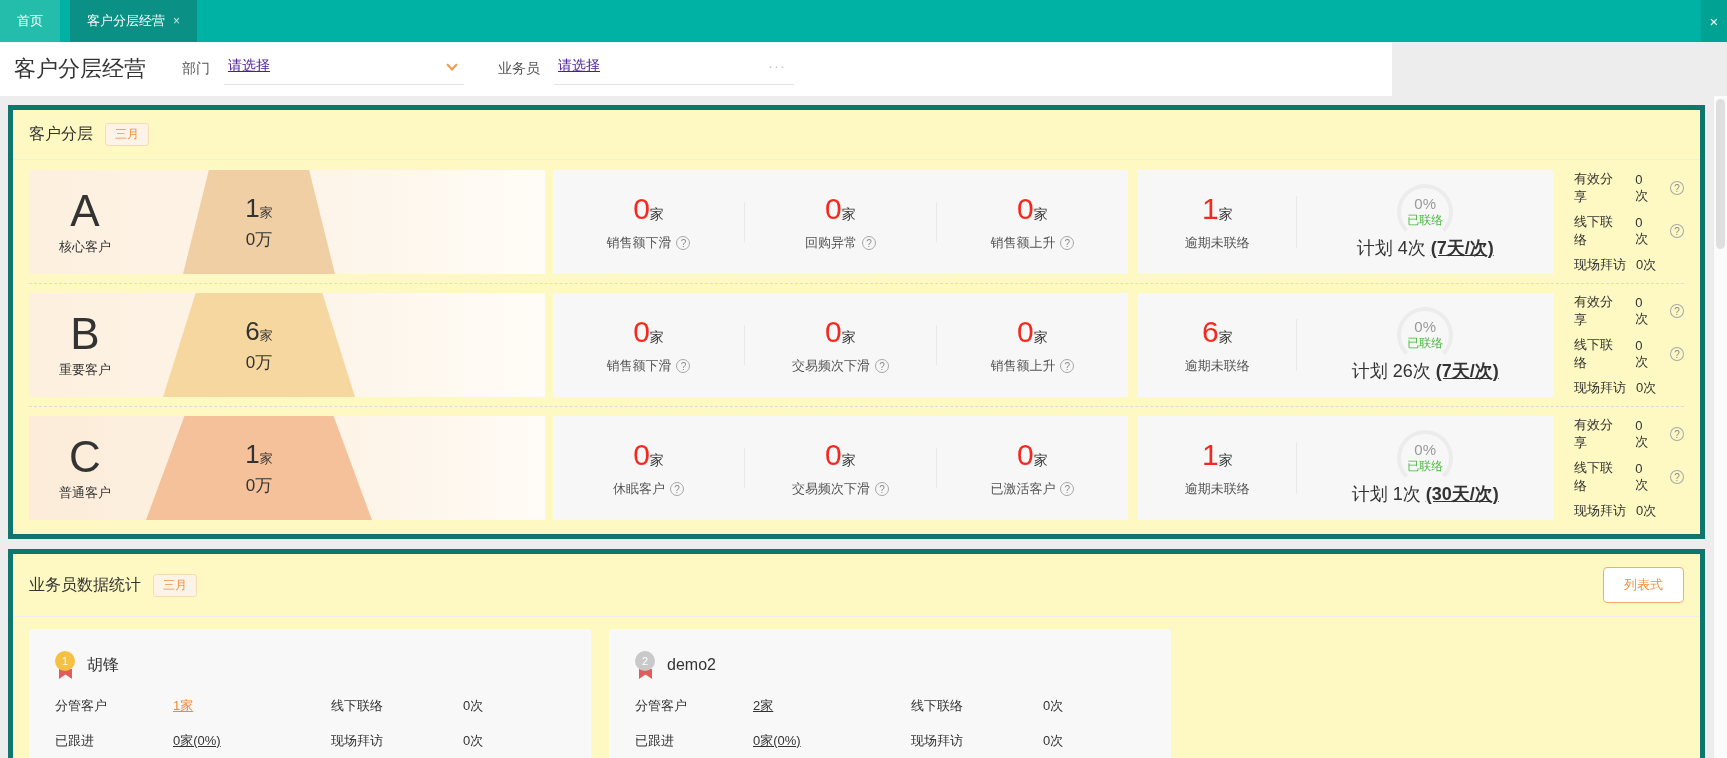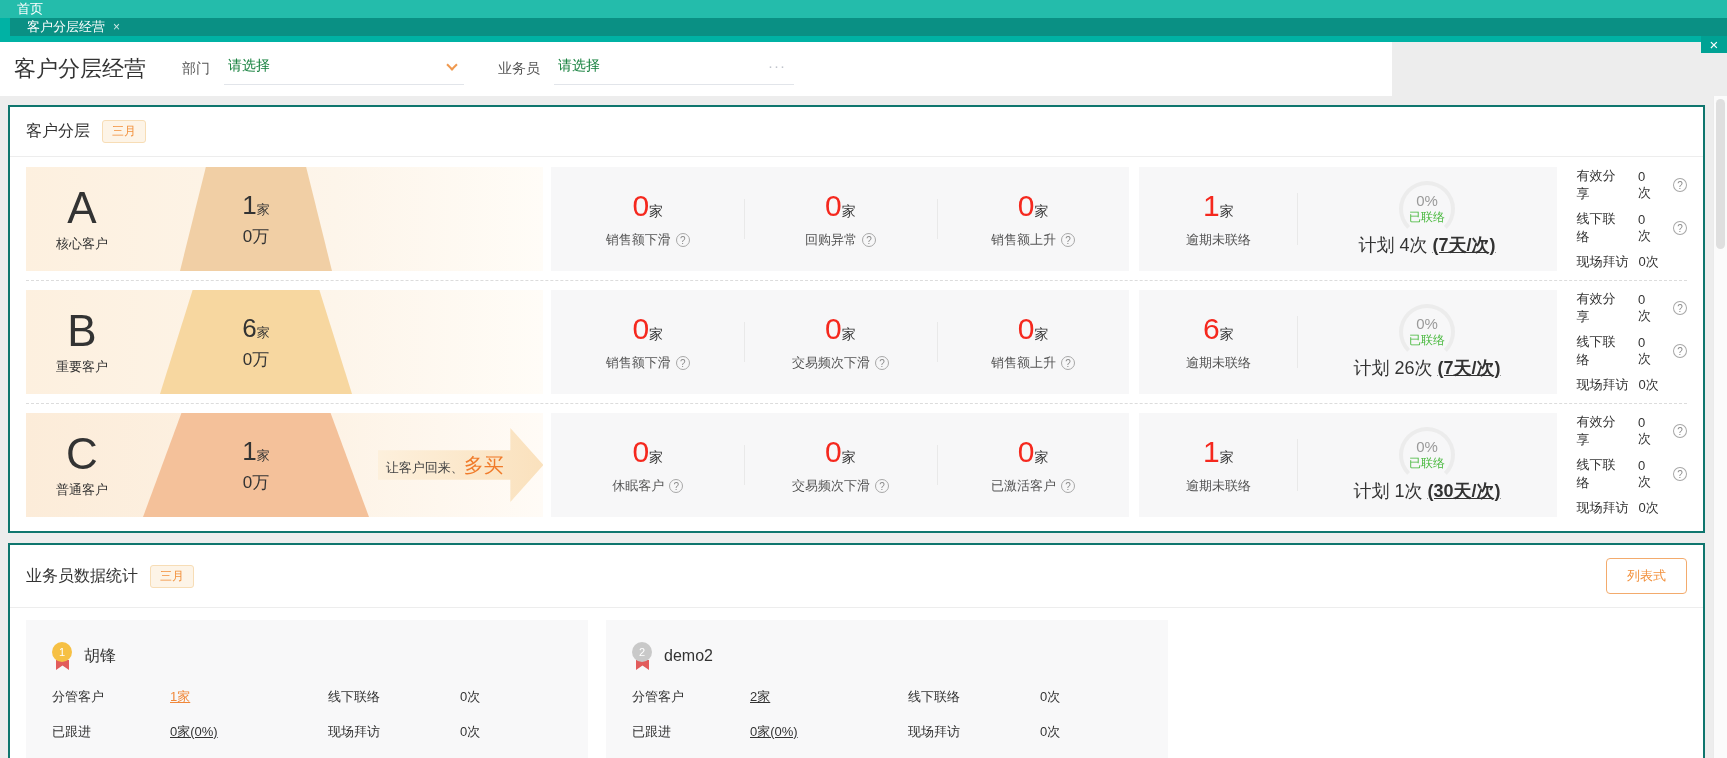--- a/index.html
+++ b/index.html
@@ -1,41 +1,41 @@
 <!DOCTYPE html>
 <html><head>
 <meta charset="utf-8">
 <style>
   * { box-sizing: border-box; margin: 0; padding: 0; }
   html,body { width:1727px; height:758px; overflow:hidden; background:#ededed;
     font-family:"Liberation Sans","DejaVu Sans",sans-serif; }
 
   
-  .tabbar { height:42px; background:#00b2a4; display:flex; align-items:stretch; font-size:13px; color:#fff;flex-direction:column; }
+  .tabbar { height:42px; background:#00b2a4; display:flex; align-items:stretch; font-size:13px; color:#fff; }
   .tab { display:flex; align-items:center; padding:0 17px; cursor:pointer; }
   .tab-home { background:#24bcab; }
   .tab-active { background:#0a9084; margin-left:10px; gap:8px; }
   .tab-close { font-size:12px; opacity:.8; }
   .bar-close { margin-left:auto; width:26px; background:#00a294; display:flex; align-items:center; justify-content:center; font-size:15px; cursor:pointer; }
 
   
   .filterwrap { height:54px; background:#ededed; display:flex; }
   .filterbar { width:1392px; background:#fff; display:flex; align-items:center; padding-left:14px; }
   .page-title { font-size:22px; color:#333; font-weight:400; margin-right:36px; }
   .f-label { font-size:14px; color:#555; margin-right:14px; }
   .f-select { width:240px; display:flex; align-items:center; justify-content:space-between;
     border-bottom:1px solid #e2e5ea; padding:4px 8px 9px 4px; margin-right:34px; cursor:pointer; }
-  .placeholder { color:#15803d; font-size:14px; }
+  .placeholder { color:#4c1d95; font-size:14px;text-decoration:underline; }
   .chevron { width:8px; height:8px; border-right:2px solid #f0994e; border-bottom:2px solid #f0994e;
     transform:rotate(45deg); margin-bottom:3px; }
   .dots { color:#c0c4cc; font-size:15px; letter-spacing:1px; line-height:8px; }
 
   
   .content { padding:9px 22px 0 8px; }
-  .panel { background:#ffffff; border:2px solid #0f766e; margin-bottom:10px; }
+  .panel { background:#fef9c3; border:5px solid #0f766e; margin-bottom:10px; }
   .panel-head { display:flex; align-items:center; padding:13px 16px; border-bottom:1px solid #ededed; }
   .panel-title { font-size:16px; color:#333; font-weight:400; }
   .badge { margin-left:12px; font-size:12px; color:#f2913d; background:#fdf4e7; border:1px solid #f7ddb6;
     border-radius:3px; padding:2px 9px; }
   .list-btn { margin-left:auto; font-size:13px; color:#f2913d; border:1px solid #f3ab6d; background:#fff;
     border-radius:4px; padding:8px 20px; cursor:pointer; }
 
   
   .rows { padding:10px 16px 14px; }
   .row-sep { border-top:1px dashed #dcdcdc; margin:9px 0; }
@@ -290,23 +290,20 @@
           <div class="tier-id">
             <div class="tier-letter">C</div>
             <div class="tier-name">普通客户</div>
           </div>
           <div class="funnel-wrap">
             <div class="funnel fw-c">
               <div class="funnel-count"><span>1</span><span class="unit">家</span></div>
               <div class="funnel-amount">0万</div>
             </div>
           </div>
-          <div class="slogan">
-            <span class="slogan-text"><span>让客户回来、</span><span class="slogan-accent">多买</span></span>
-          </div>
         </div>
         <div class="stats3">
           <div class="scol">
             <div><span class="snum">0</span><span class="sunit">家</span></div>
             <div class="slabel">
                 <span>休眠客户</span>
                 <span class="help">?</span>
               </div>
           </div>
           <div class="scol">

